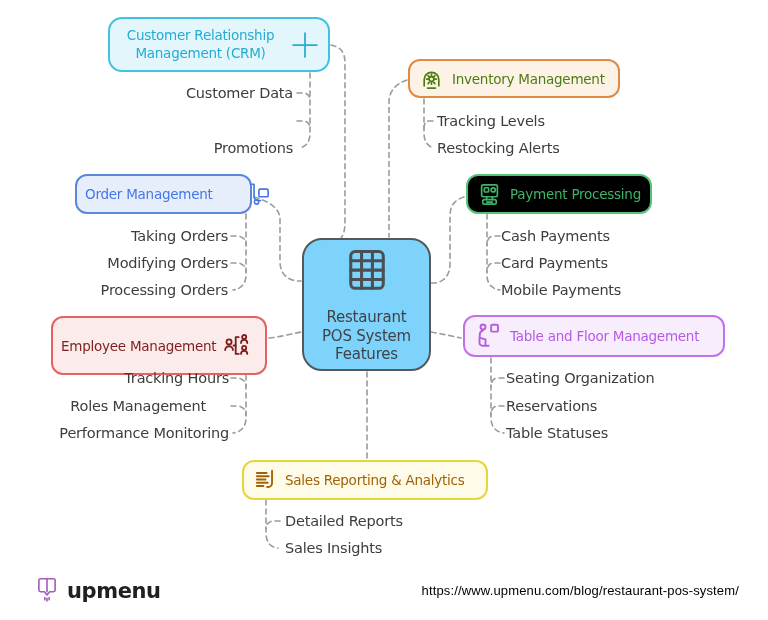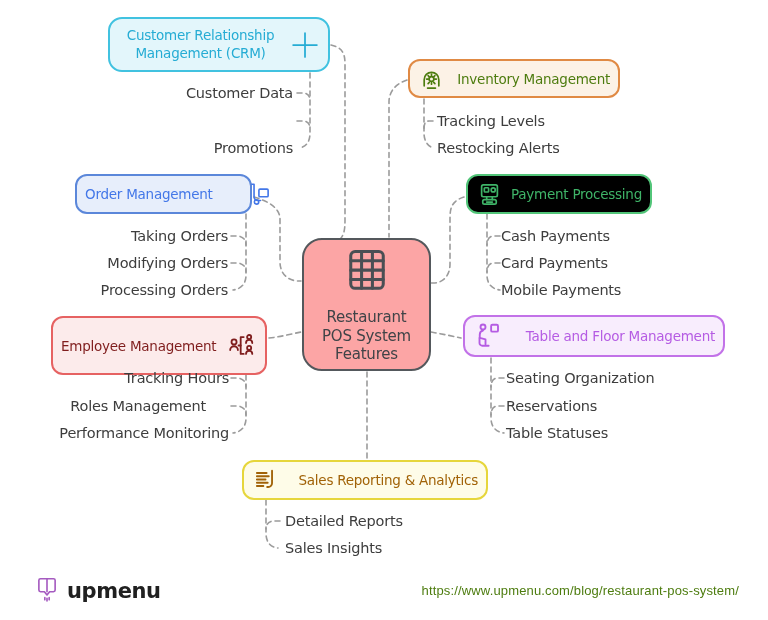--- a/index.html
+++ b/index.html
@@ -1,46 +1,46 @@
 <!DOCTYPE html>
 <html><head>
 <meta charset="utf-8">
 <style>
   html,body{margin:0;padding:0;background:#fff;}
   #canvas{position:relative;width:768px;height:620px;background:#ffffff;overflow:hidden;
           font-family:"DejaVu Sans",sans-serif;}
   .wires{position:absolute;left:0;top:0;pointer-events:none;}
 
-  .node{position:absolute;display:flex;align-items:center;justify-content:space-between;gap:7px;
+  .node{position:absolute;display:flex;align-items:center;justify-content:flex-start;gap:7px;
         border:2px solid;border-radius:12px;box-sizing:border-box;padding:4px 8px;
         font-size:13.5px;letter-spacing:-0.25px;white-space:nowrap;background:#fff;}
   .node .nicon{display:flex;align-items:center;justify-content:center;flex:0 0 auto;}
   .node svg{display:block;}
 
   .crm{left:108px;top:17px;width:222px;height:55px;background:#e3f6fb;border-color:#41c2e0;color:#25acd4;border-radius:14px;}
   .crm .nlabel{white-space:normal;text-align:center;width:168px;line-height:1.3;}
   .inventory{left:408px;top:59px;width:212px;height:39px;background:#fcf2e6;border-color:#e08a44;color:#4d7c0f;}
   .order{left:75px;top:174px;width:177px;height:40px;background:#e7eefb;border-color:#5b87da;color:#4377e8;gap:34px;}
   .payment{left:466px;top:174px;width:186px;height:40px;background:#000000;border-color:#52c579;color:#3fb468;}
   .employee{left:51px;top:316px;width:216px;height:59px;background:#fcebeb;border-color:#e66262;color:#7f1d1d;}
   .table-floor{left:463px;top:315px;width:262px;height:42px;background:#f8edfd;border-color:#c272e8;color:#b55ce3;}
   .sales{left:242px;top:460px;width:246px;height:40px;background:#fefce8;border-color:#e6d63c;color:#a16207;}
 
   .item{position:absolute;height:20px;line-height:20px;font-size:14.5px;color:#3d3d3d;
         white-space:nowrap;letter-spacing:-0.2px;}
   .ra{text-align:right;}
 
-  .center-node{position:absolute;left:302px;top:238px;width:129px;height:133px;background:#fca5a5;
+  .center-node{position:absolute;left:302px;top:238px;width:129px;height:133px;background:#7dd3fc;
         border:2px solid #54585c;border-radius:20px;box-sizing:border-box;display:flex;flex-direction:column;
         align-items:center;justify-content:center;gap:7px;color:#3f4347;}
   .center-title{text-align:center;font-size:15px;line-height:18.5px;letter-spacing:-0.2px;}
 
   .brand{position:absolute;left:34px;top:576px;display:flex;align-items:center;gap:7px;}
   .brand-text{font-size:21px;font-weight:600;color:#202020;letter-spacing:-0.4px;}
-  .footer-url{position:absolute;right:29px;top:583px;font-size:13px;color:#4d7c0f;
+  .footer-url{position:absolute;right:29px;top:583px;font-size:13px;color:#000000;
         font-family:"Liberation Sans",sans-serif;letter-spacing:0.15px;}
 </style>
 </head>
 <body>
 
 <div id="canvas">
 
   <svg class="wires" width="768" height="620" viewBox="0 0 768 620">
     <g fill="none" stroke-width="1.6" stroke-dasharray="5 4" stroke-linecap="round" stroke="#9b9b9b">
 

